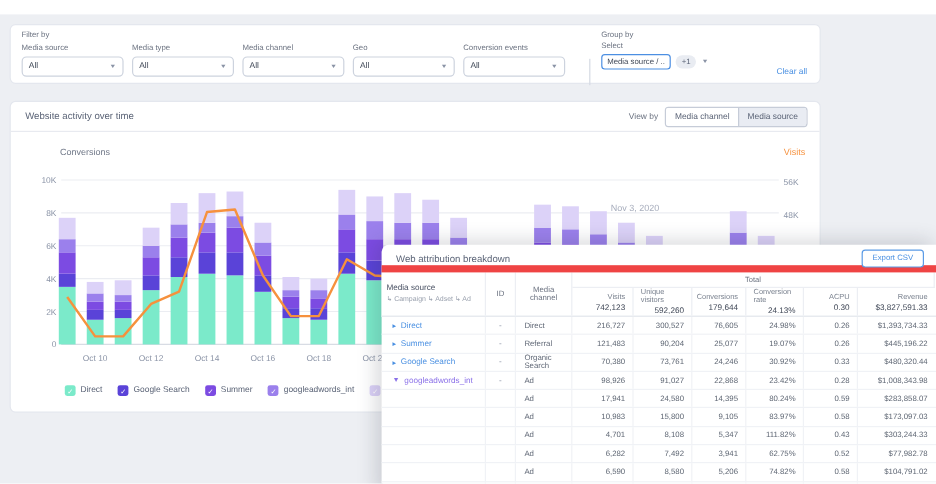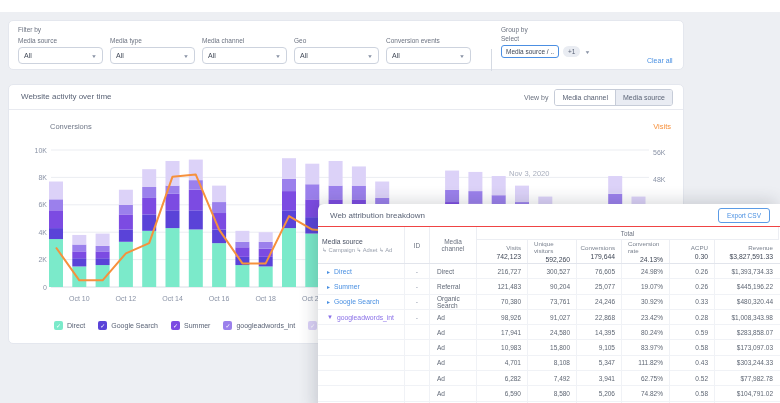--- a/index.html
+++ b/index.html
@@ -42,21 +42,21 @@
   .axis-right { position:absolute; right:12px; top:37px; font-size:7.5px; color:#F6913D; }
   .legend { position:absolute; left:45px; top:236px; display:flex; gap:13px; align-items:center; }
   .litem { display:flex; align-items:center; gap:4px; }
   .lbox { width:9px; height:9px; border-radius:2px; display:flex; align-items:center;
           justify-content:center; color:#fff; font-size:6px; cursor:pointer; }
   .llabel { font-size:7px; color:#5A6376; }
 
   
   .table-card { left:318px; top:192px; width:462px; height:211px; border:none;
                 border-radius:6px 0 0 0; box-shadow:-4px -3px 16px rgba(40,45,60,.18); z-index:5; }
-  .tc-head { position:relative; height:23px; border-bottom:1px solid #ef4444; }
+  .tc-head { position:relative; height:23px; border-bottom:6px solid #ef4444; }
   .tc-title { position:absolute; left:12px; top:7px; font-size:8px; color:#5A6376; }
   .export-btn { position:absolute; right:10px; top:4px; border:1px solid #5B9BE6; border-radius:3px;
                 color:#4A90E2; font-size:6.5px; padding:3px 8px; background:#fff; cursor:pointer; }
   .thead { display:grid; grid-template-columns:87px 25px 47px 51px 49px 45px 48px 45px 64px;
            grid-template-rows:13px 23px; border-bottom:1px solid #E2E5EC; background:#fff; }
   .thead > div { border-right:1px solid #ECEEF3; }
   .thead > div:last-child { border-right:none; }
   .th-span2 { grid-row:1/3; display:flex; flex-direction:column; justify-content:center; padding:0 4px; }
   .th-ms .main { font-size:6.8px; color:#4A5264; }
   .th-ms .sub { font-size:5.8px; color:#9AA1AE; margin-top:2px; }

